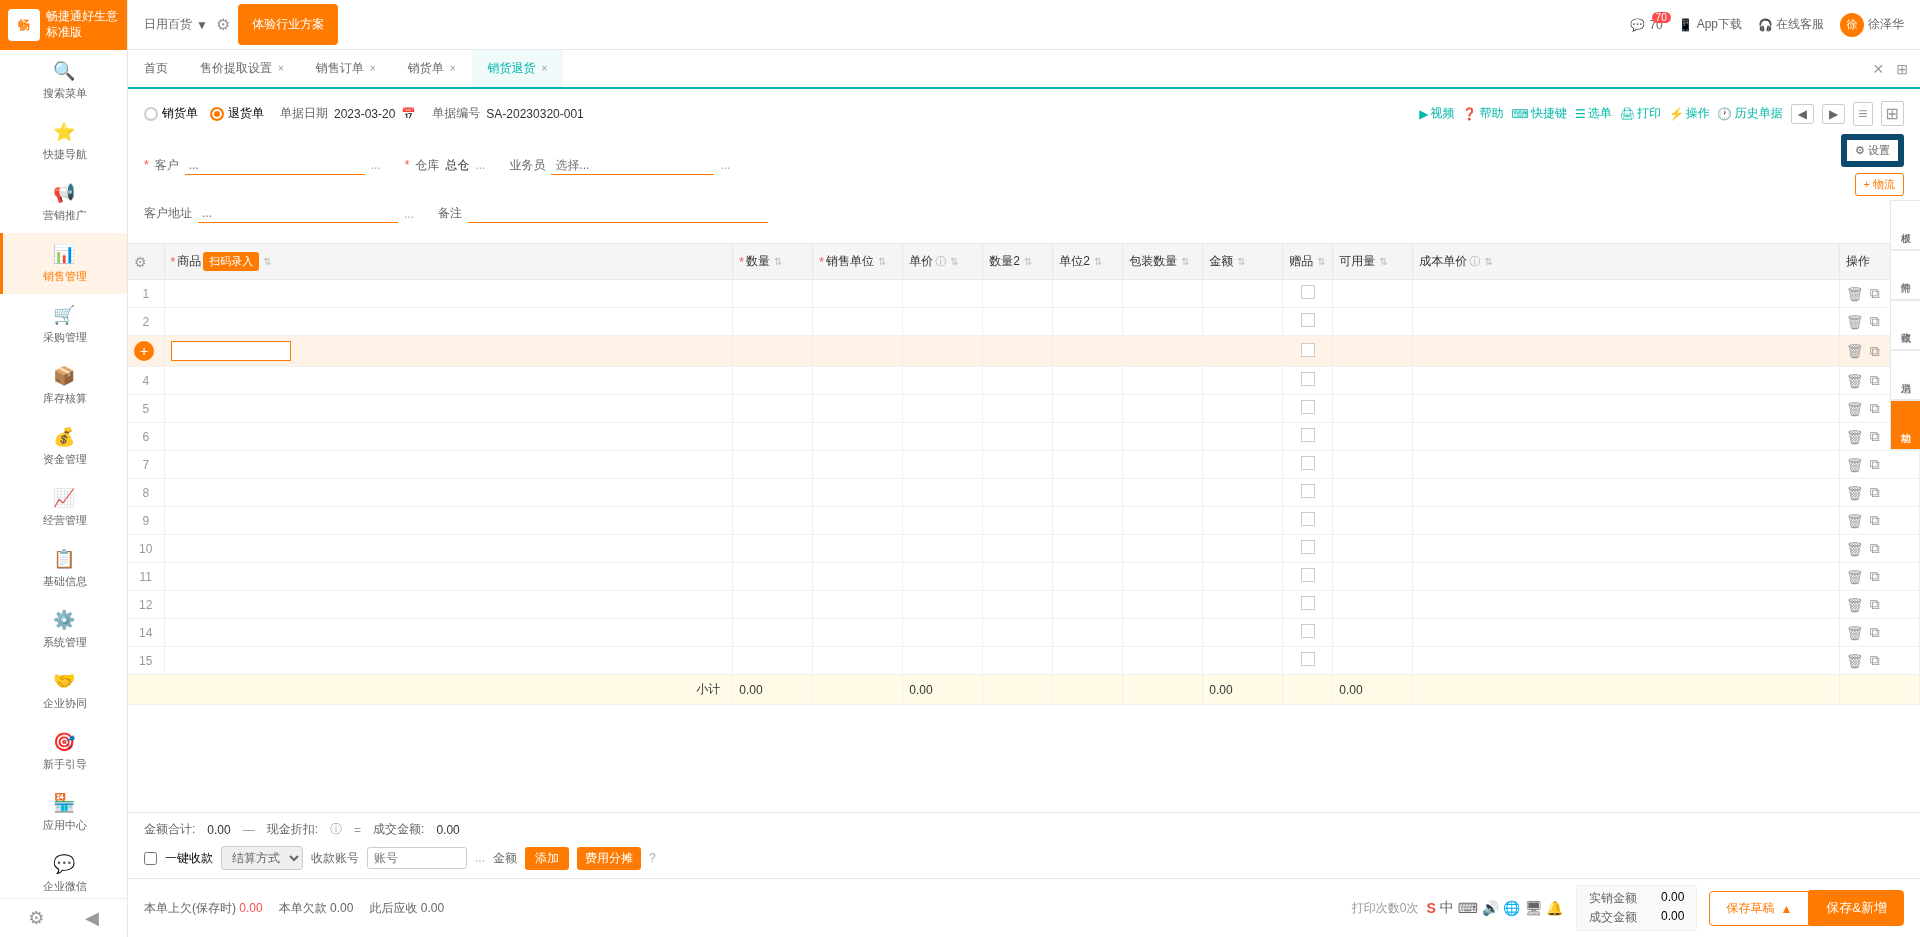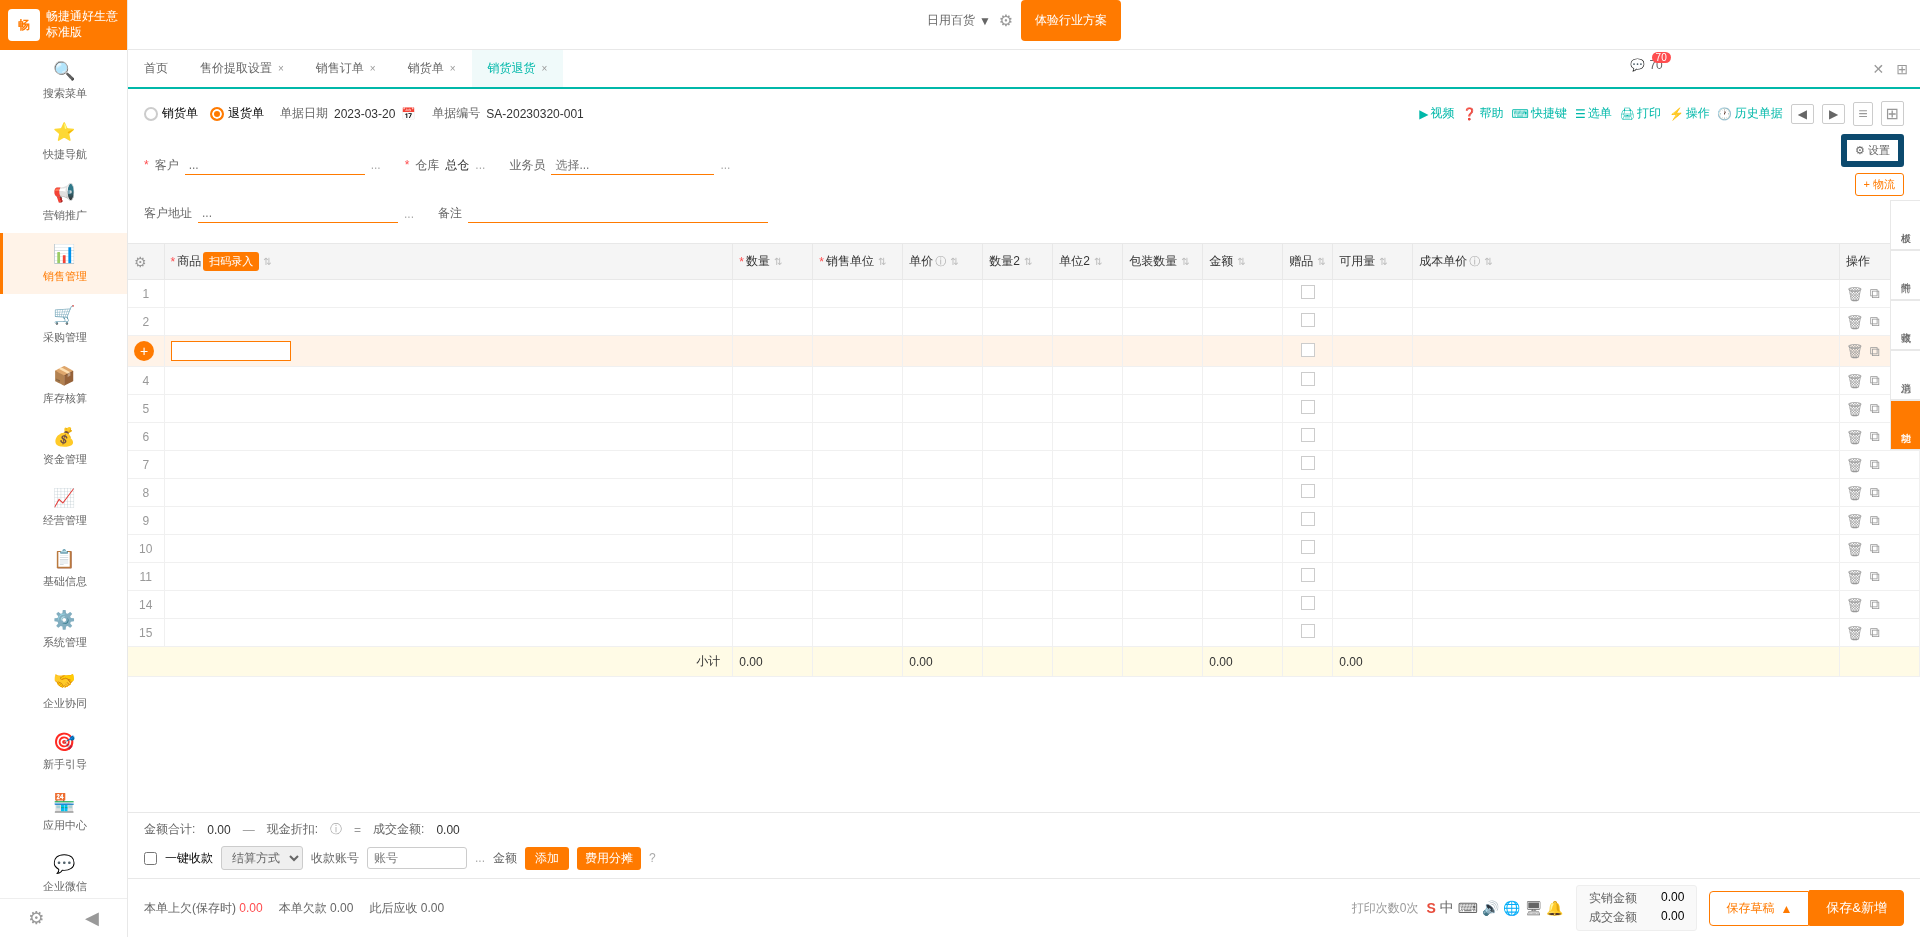--- a/index.html
+++ b/index.html
@@ -14,21 +14,21 @@
     .sidebar-item { display: flex; flex-direction: column; align-items: center; justify-content: center; padding: 10px 4px; cursor: pointer; color: #666; border-left: 3px solid transparent; gap: 4px; }
     .sidebar-item.active { background: #fff3e8; color: #ff7a00; border-left-color: #ff7a00; }
     .sidebar-item-icon { font-size: 18px; }
     .sidebar-item-label { font-size: 11px; text-align: center; }
     .sidebar-bottom { display: flex; align-items: center; justify-content: space-around; padding: 8px; border-top: 1px solid #eee; }
 
     
     .main { flex: 1; display: flex; flex-direction: column; overflow: hidden; }
 
     
-    .topbar { height: 50px; background: #fff; display: flex; align-items: center; padding: 0 16px; border-bottom: 1px solid #e8e8e8; gap: 12px; flex-direction: column; }
+    .topbar { height: 50px; background: #fff; display: flex; align-items: center; padding: 0 16px; border-bottom: 1px solid #e8e8e8; gap: 12px; }
     .topbar-left { display: flex; align-items: center; gap: 8px; color: #666; }
     .topbar-dropdown { display: flex; align-items: center; gap: 4px; cursor: pointer; }
     .topbar-settings { color: #999; cursor: pointer; font-size: 16px; }
     .topbar-btn { background: #ff7a00; color: #fff; border: none; border-radius: 4px; padding: 12px 14px; cursor: pointer; font-size: 12px; }
     .topbar-right { margin-left: auto; display: flex; align-items: center; gap: 16px; color: #666; }
     .topbar-badge { position: relative; display: inline-flex; }
     .badge { background: #ff4d4f; color: #fff; border-radius: 10px; font-size: 10px; padding: 0 4px; position: absolute; top: -6px; right: -8px; min-width: 16px; text-align: center; }
     .topbar-user { display: flex; align-items: center; gap: 4px; }
     .user-avatar { width: 24px; height: 24px; border-radius: 50%; background: #ff7a00; display: flex; align-items: center; justify-content: center; color: #fff; font-size: 11px; }
 
@@ -651,20 +651,40 @@
       <td></td>
       <td></td>
       <td>
         <div class="action-icons">
           <span class="icon-btn">🗑</span>
           <span class="icon-btn">⧉</span>
         </div>
       </td>
     </tr>
             <tr>
+              <td class="row-num">12</td>
+              <td></td>
+      <td></td>
+      <td></td>
+      <td></td>
+      <td></td>
+      <td></td>
+      <td></td>
+      <td></td>
+      <td class="checkbox-cell"><span class="cb"></span></td>
+      <td></td>
+      <td></td>
+      <td>
+        <div class="action-icons">
+          <span class="icon-btn">🗑</span>
+          <span class="icon-btn">⧉</span>
+        </div>
+      </td>
+    </tr>
+            <tr>
               <td class="row-num">14</td>
               <td></td>
       <td></td>
       <td></td>
       <td></td>
       <td></td>
       <td></td>
       <td></td>
       <td></td>
       <td class="checkbox-cell"><span class="cb"></span></td>

